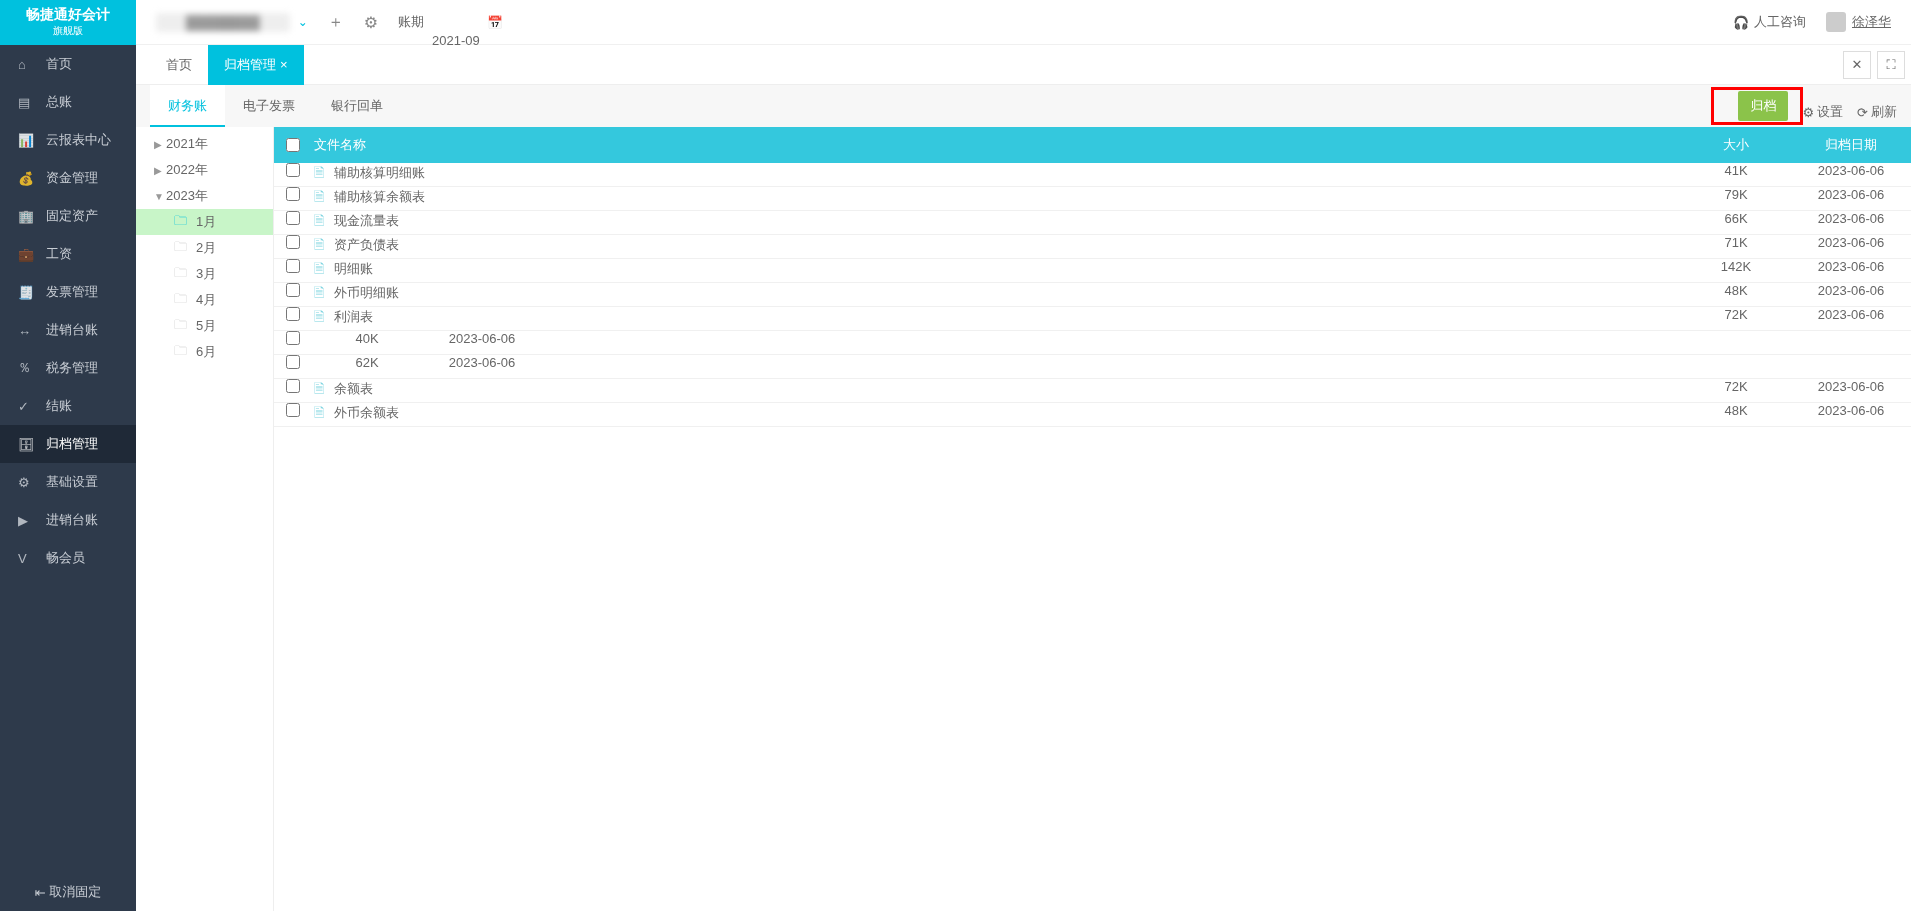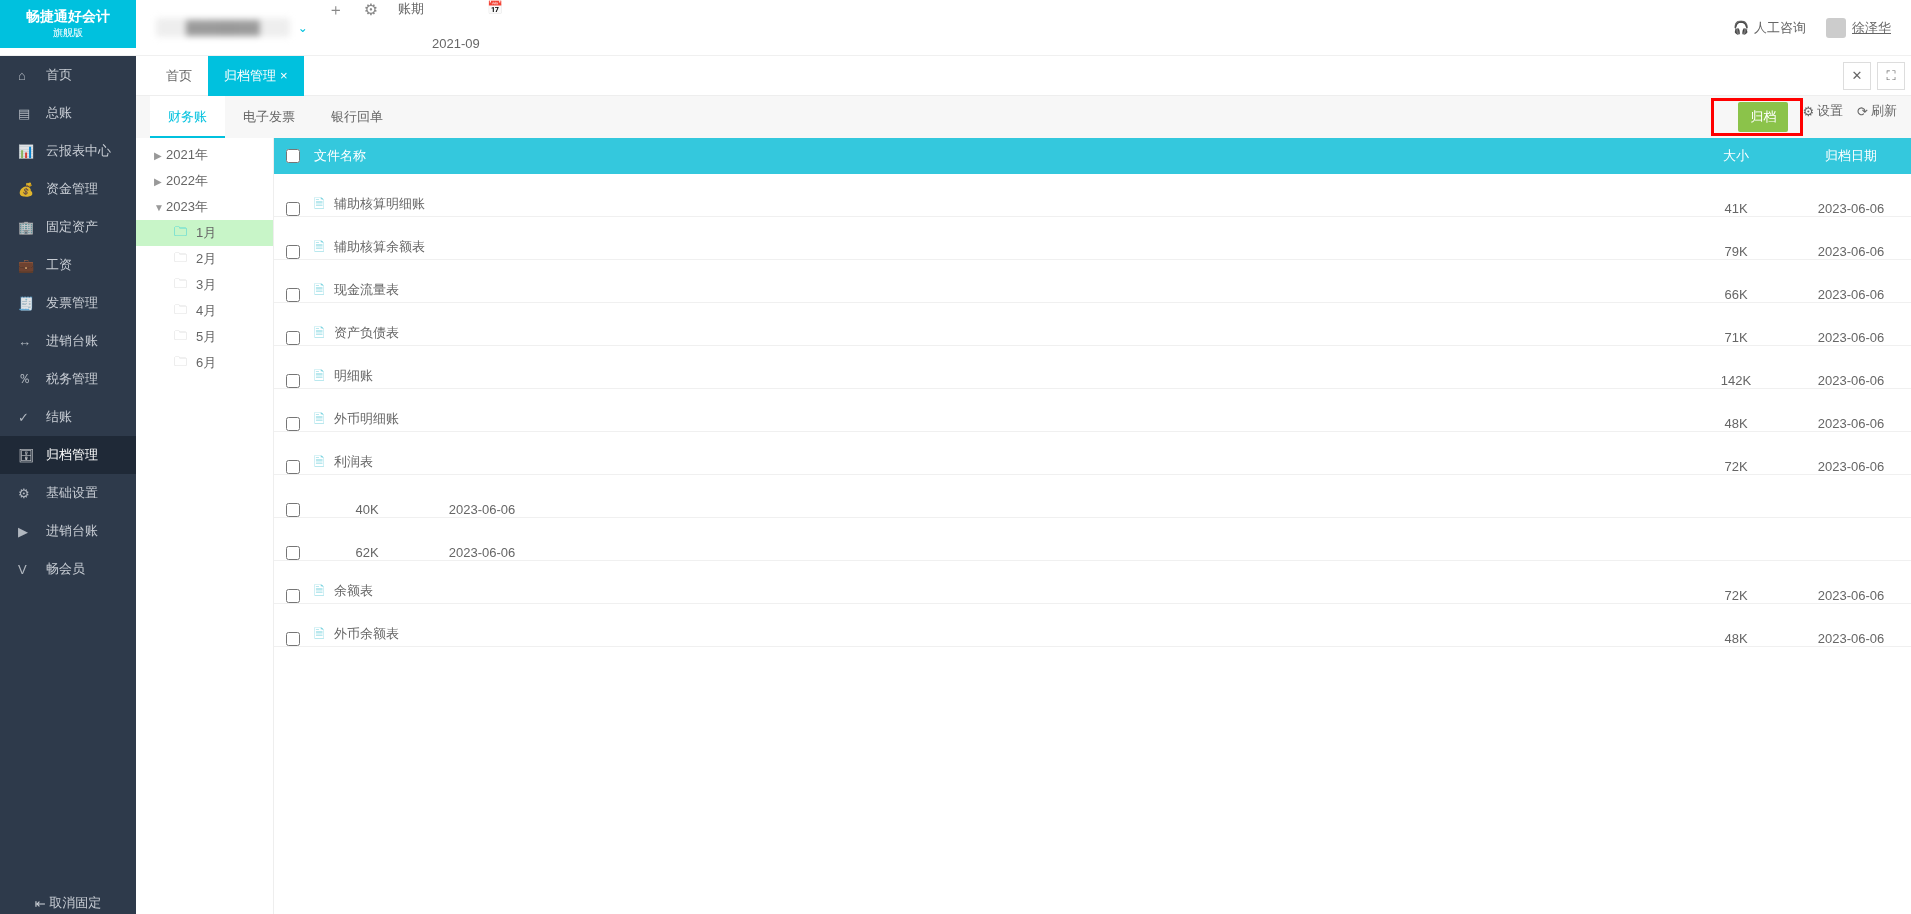--- a/index.html
+++ b/index.html
@@ -1,19 +1,19 @@
 <!DOCTYPE html>
 <html><head>
   <meta charset="utf-8">
   <style>
     * { margin: 0; padding: 0; box-sizing: border-box; font-family: "Microsoft YaHei", Arial, sans-serif; }
     body { background: #fff; font-size: 13px; color: #333; overflow: hidden; }
     
     
-    .top-header { height: 56px; display: flex; background: #fff; border-bottom: 1px solid #f0f0f0; }
+    .top-header { height: 45px; display: flex; align-items: center; background: #fff; border-bottom: 1px solid #f0f0f0; }
     .logo-block { width: 136px; height: 48px; background: #00c1de; color: #fff; display: flex; flex-direction: column; align-items: center; justify-content: center; font-size: 12px; }
     .logo-text { font-size: 14px; font-weight: bold; }
     .logo-sub { font-size: 10px; }
     .org-selector { display: flex; align-items: center; margin-left: 20px; color: #999; }
     .blur-name { filter: blur(3px); background: #eee; padding: 2px 30px; border-radius: 3px; }
     .chev-down { color: #00c1de; margin-left: 8px; font-size: 12px; }
     .hdr-icon { margin-left: 20px; color: #888; cursor: pointer; font-size: 16px; }
     .period-label { margin-left: 20px; color: #666; }
     .period-value { margin-left: 8px; color: #666; margin-top: 36px; }
     .cal-icon { margin-left: 8px; color: #00c1de; }
@@ -38,21 +38,21 @@
     .tab { padding: 0 16px; height: 40px; line-height: 40px; cursor: pointer; color: #666; }
     .tab.active { background: #00c1de; color: #fff; }
     .tab-close { margin-left: 4px; }
     .tab-bar-right { margin-left: auto; display: flex; align-items: center; }
     .tab-x { width: 28px; height: 28px; border: 1px solid #ddd; display: flex; align-items: center; justify-content: center; margin-right: 6px; cursor: pointer; color: #666; }
 
     
     .sub-tab-bar { height: 42px; display: flex; align-items: center; padding-left: 14px; background: #f7f7f7; position: relative; }
     .sub-tab { padding: 0 18px; height: 42px; line-height: 42px; cursor: pointer; color: #666; }
     .sub-tab.active { color: #00c1de; background: #fff; border-bottom: 2px solid #00c1de; }
-    .sub-tab-right { margin-left: auto; display: flex; align-items: flex-start; padding-right: 14px; gap: 14px; }
+    .sub-tab-right { margin-left: auto; display: flex; align-items: flex-end; padding-right: 14px; gap: 14px; }
     .archive-btn { background: #8bc34a; color: #fff; padding: 6px 12px; border: none; cursor: pointer; font-size: 13px; border-radius: 2px; }
     .highlight-box { position: absolute; right: 108px; top: 2px; width: 92px; height: 38px; border: 3px solid red; pointer-events: none; }
     .link-action { color: #666; cursor: pointer; display: flex; align-items: center; gap: 3px; }
 
     
     .content-split { flex: 1; display: flex; }
     .tree-panel { width: 138px; border-right: 1px solid #eee; padding-top: 4px; }
     .tree-node { height: 26px; display: flex; align-items: center; padding-left: 18px; cursor: pointer; color: #666; font-size: 13px; }
     .tree-node .arrow { width: 12px; font-size: 10px; color: #999; }
     .tree-month { height: 26px; display: flex; align-items: center; padding-left: 38px; cursor: pointer; color: #666; font-size: 13px; }
@@ -60,21 +60,21 @@
     .tree-month.selected { background: #c8f5c8; }
     .tree-month.selected .folder-ic { color: #00c1de; }
 
     
     .table-panel { flex: 1; display: flex; flex-direction: column; }
     .table-header { height: 36px; background: #34c8dd; color: #fff; display: flex; align-items: center; font-size: 13px; }
     .col-check { width: 38px; display: flex; justify-content: center; }
     .col-name { flex: 1; padding-left: 2px; }
     .col-size { width: 110px; text-align: center; }
     .col-date { width: 120px; text-align: center; }
-    .table-row { height: 43px; display: flex; align-items: flex-end; border-bottom: 1px solid #f0f0f0; font-size: 13px; color: #666; }
+    .table-row { height: 24px; display: flex; align-items: flex-start; border-bottom: 1px solid #f0f0f0; font-size: 13px; color: #666; }
     .table-row .col-check input { cursor: pointer; }
     .file-ic { color: #7fd4e0; margin-right: 6px; display:inline-block; width:14px; }
     input[type="checkbox"]{ width:14px; height:14px; }
   </style>
 </head>
 <body>
 
 <div class="top-header">
   <div class="logo-block">
     <div class="logo-text">畅捷通好会计</div>

